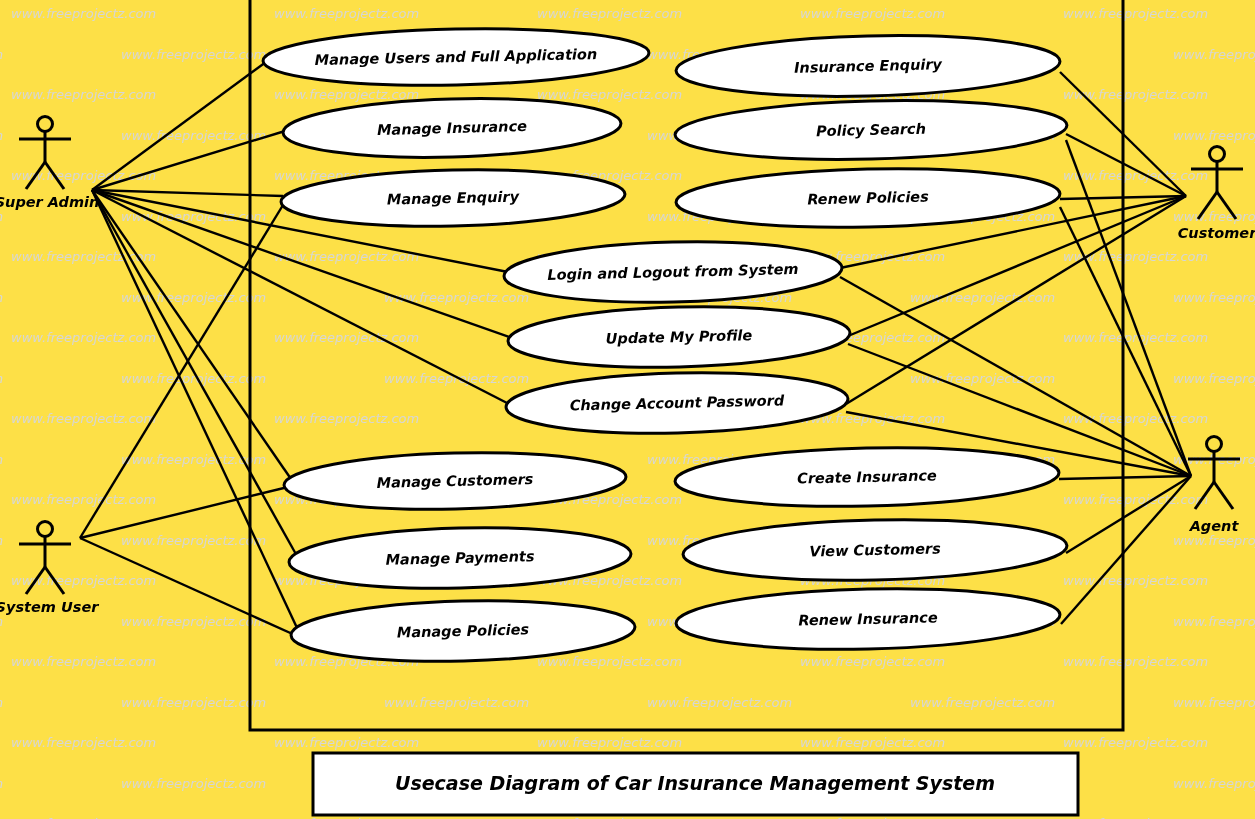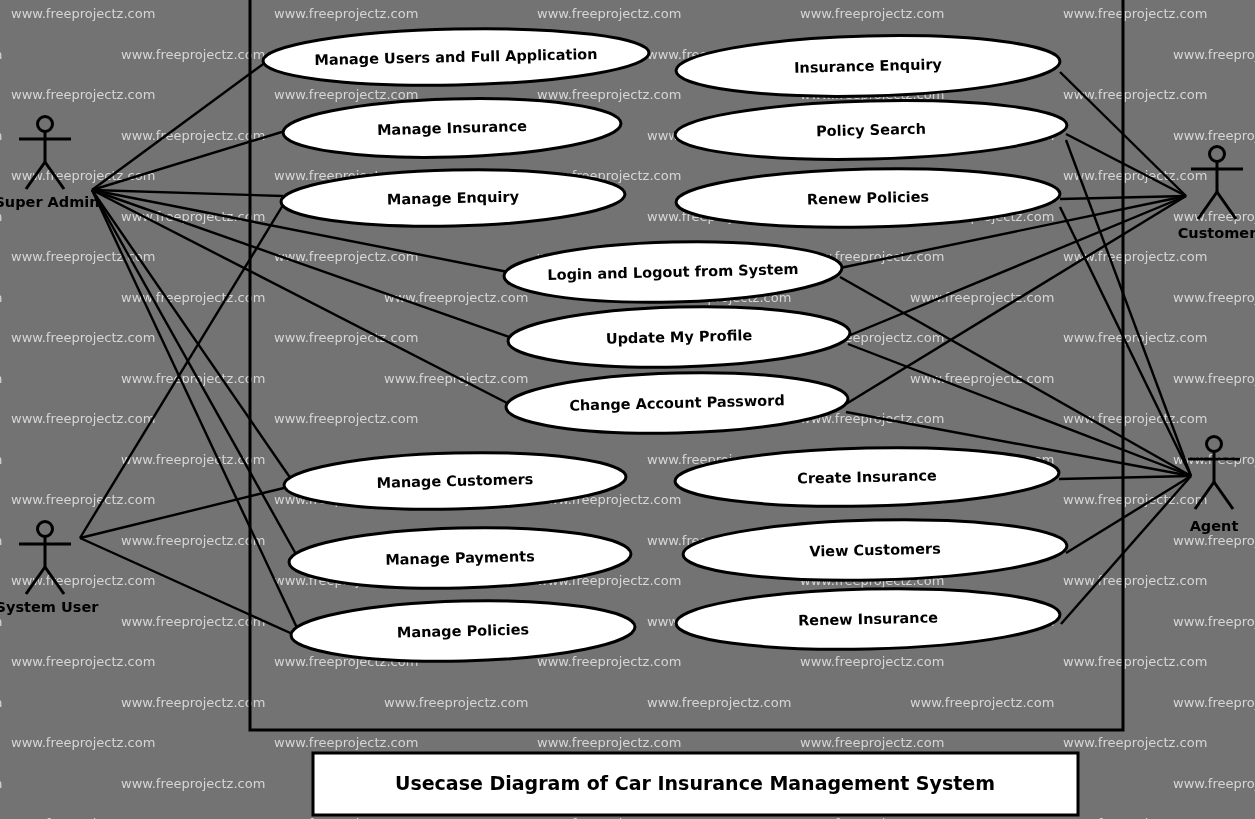--- a/index.html
+++ b/index.html
@@ -4,23 +4,24 @@
 <style>
   html, body {
     margin: 0;
     padding: 0;
     background: #ffffff;
   }
   #stage {
     position: relative;
     width: 1255px;
     height: 819px;
-    background: #737373;
+    background: #fde047;
     overflow: hidden;
     font-family: "DejaVu Sans", "Liberation Sans", sans-serif;
+    font-style: italic;
   }
   #diagram-svg {
     position: absolute;
     left: 0;
     top: 0;
     width: 1255px;
     height: 819px;
   }
   .wm-text {
     font-family: "DejaVu Sans", "Liberation Sans", sans-serif;

